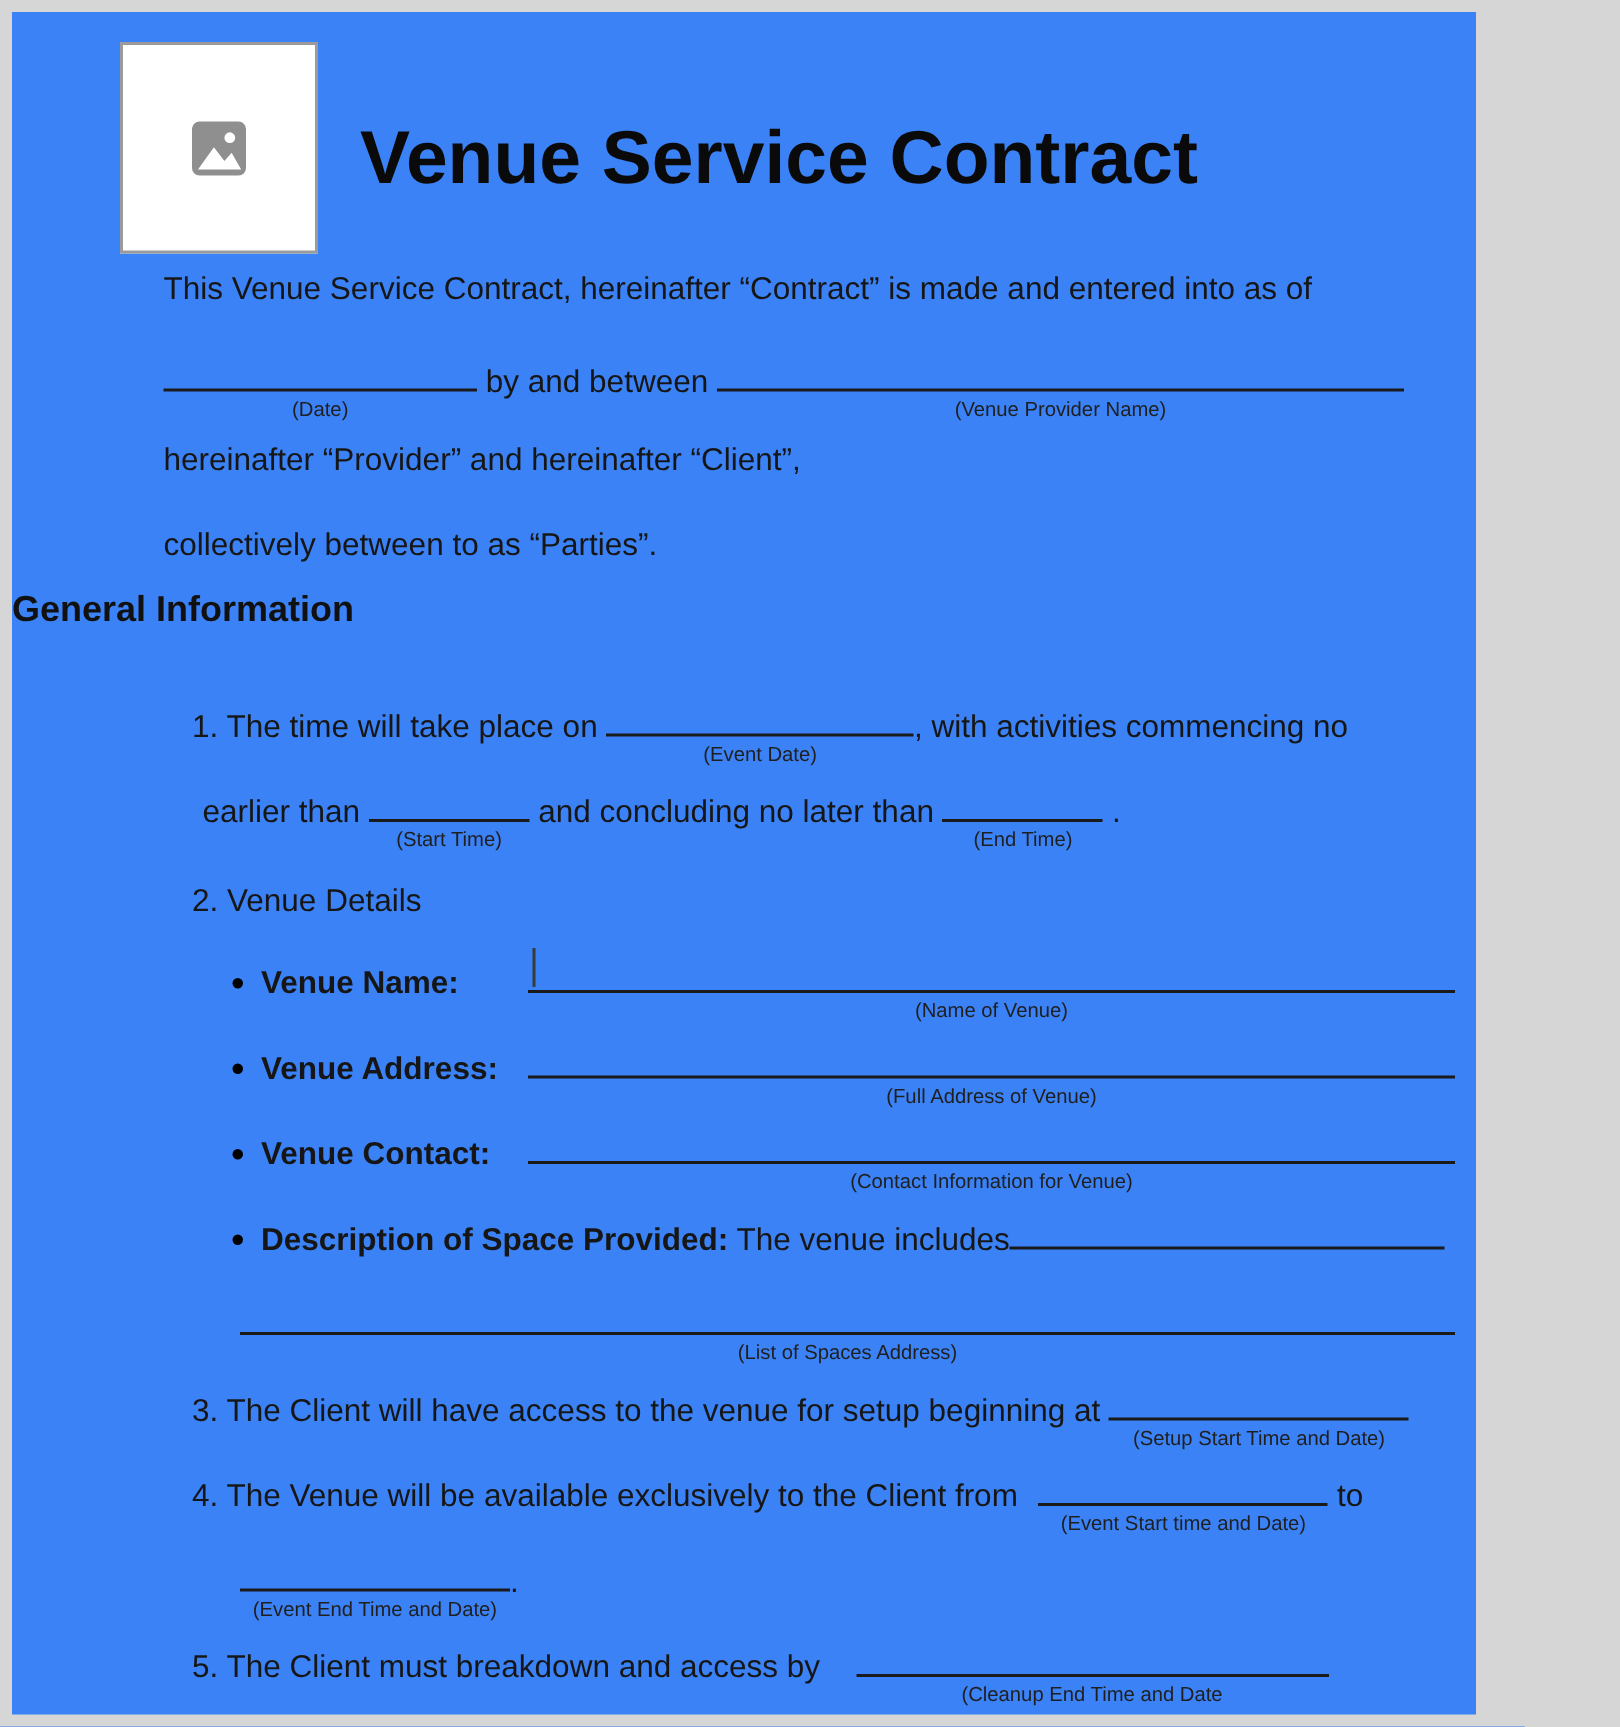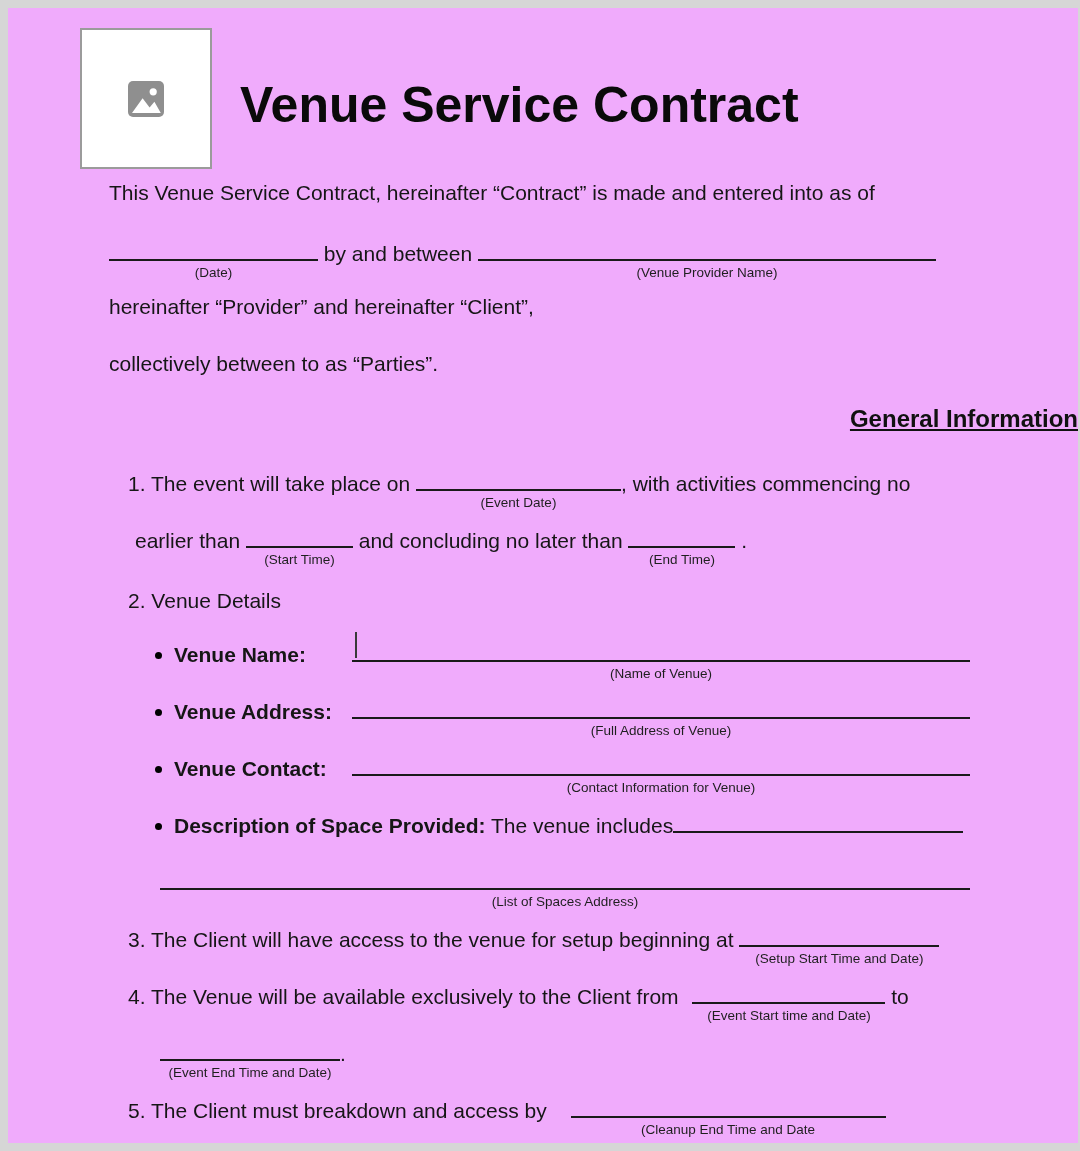--- a/index.html
+++ b/index.html
@@ -3,36 +3,36 @@
 <meta charset="utf-8">
 <style>
   html,body{margin:0;padding:0;}
   body{
     width:1080px;height:1151px;position:relative;
     background:#d6d6d6;
     font-family:"Liberation Sans", sans-serif;
     color:#161616;
   }
   .page{
-    position:absolute;left:8px;top:8px;width:1070px;height:1135px;
-    background:#f0abfc;overflow:hidden;
+    position:absolute;left:8px;top:8px;width:976px;height:1135px;
+    background:#3b82f6;overflow:hidden;
   }
   .logo{
     position:absolute;left:72px;top:20px;width:128px;height:137px;
     border:2px solid #9b9b9b;background:#fff;
     display:flex;align-items:center;justify-content:center;
   }
   .title{
     position:absolute;left:232px;top:68px;margin:0;
     font-size:50px;font-weight:800;color:#0a0a0a;letter-spacing:0;
     white-space:nowrap;
   }
   .heading{
-    position:absolute;left:0;top:397px;width:100%;
-    text-align:right;font-size:24px;font-weight:700;color:#111;text-decoration:underline;
+    position:absolute;left:0;top:385px;width:100%;
+    text-align:left;font-size:24px;font-weight:700;color:#111;
   }
   .line{
     position:absolute;left:101px;
     font-size:21px;line-height:26px;white-space:nowrap;color:#161616;
   }
   .field{
     position:relative;display:inline-block;height:22px;
     border-bottom:2px solid #1a1a1a;vertical-align:baseline;
   }
   .flabel{
@@ -67,21 +67,21 @@
   <div class="line" style="top:172px"><span>This Venue Service Contract, hereinafter “Contract” is made and entered into as of</span></div>
 
   <div class="line" style="top:229px"><span class="field" style="width:209px"><span class="flabel">(Date)</span></span> <span>by and between</span> <span class="field" style="width:458px"><span class="flabel">(Venue Provider Name)</span></span></div>
 
   <div class="line" style="top:286px"><span>hereinafter “Provider” and</span>  <span>hereinafter “Client”,</span></div>
 
   <div class="line" style="top:343px"><span>collectively between to as “Parties”.</span></div>
 
   <div class="heading">General Information</div>
 
-  <div class="line" style="top:459px;left:120px"><span>1.</span> <span>The event will take place on</span> <span class="field" style="width:205px"><span class="flabel">(Event Date)</span></span><span>, with activities commencing no</span></div>
+  <div class="line" style="top:459px;left:120px"><span>1.</span> <span>The time will take place on</span> <span class="field" style="width:205px"><span class="flabel">(Event Date)</span></span><span>, with activities commencing no</span></div>
 
   <div class="line" style="top:516px;left:127px"><span>earlier than</span> <span class="field" style="width:107px"><span class="flabel">(Start Time)</span></span> <span>and concluding no later than</span> <span class="field" style="width:107px"><span class="flabel">(End Time)</span></span> <span>.</span></div>
 
   <div class="line" style="top:580px;left:120px"><span>2.</span> <span>Venue Details</span></div>
 
   <div class="line" style="top:630px;left:147px"><span class="dot"></span><span class="blabel-fixed">Venue Name:</span><span class="field" style="width:618px"><span class="cursor"></span><span class="flabel">(Name of Venue)</span></span></div>
 
   <div class="line" style="top:687px;left:147px"><span class="dot"></span><span class="blabel-fixed">Venue Address:</span><span class="field" style="width:618px"><span class="flabel">(Full Address of Venue)</span></span></div>
 
   <div class="line" style="top:744px;left:147px"><span class="dot"></span><span class="blabel-fixed">Venue Contact:</span><span class="field" style="width:618px"><span class="flabel">(Contact Information for Venue)</span></span></div>

